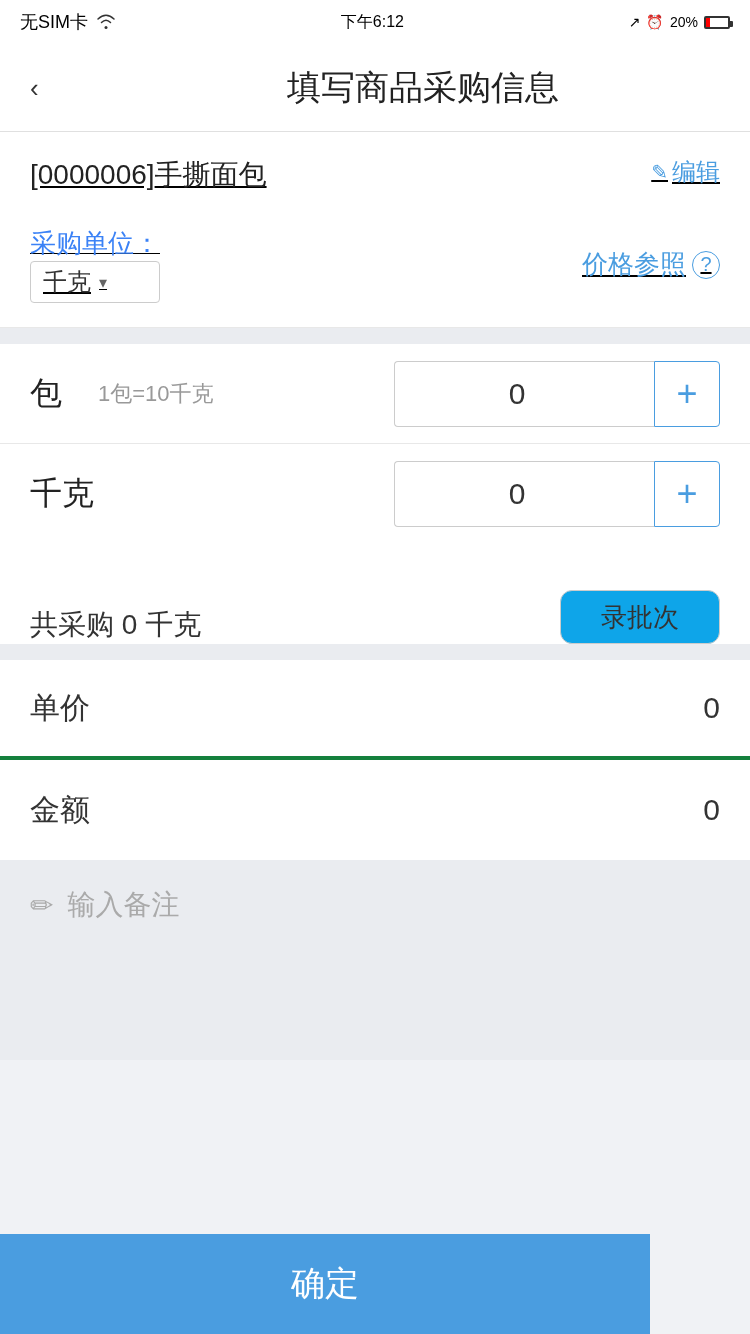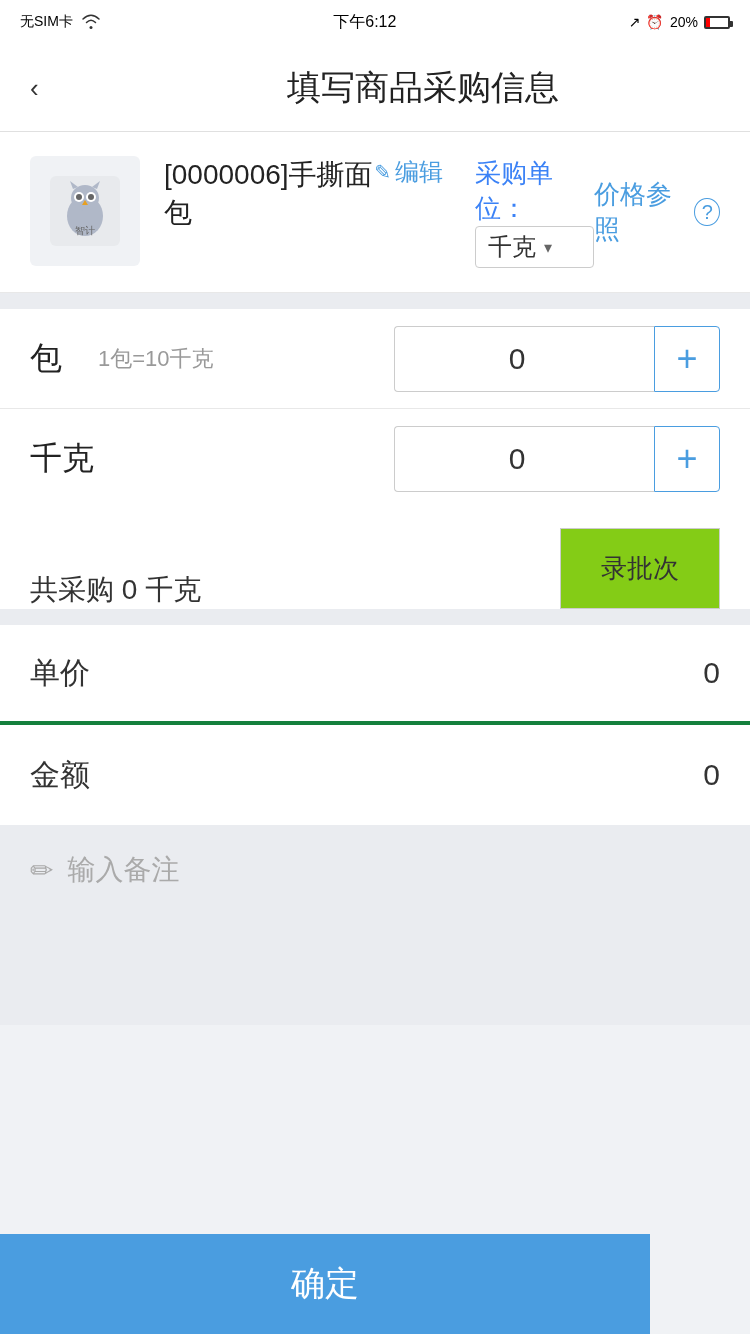--- a/index.html
+++ b/index.html
@@ -18,21 +18,21 @@
       width: 750px;
       height: 44px;
       background: #fff;
       display: flex;
       align-items: center;
       justify-content: space-between;
       padding: 0 20px;
       font-size: 15px;
       font-weight: 500;
     }
-    .status-left { display: flex; align-items: center; gap: 8px; font-size: 14px; }
+    .status-left { display: flex; align-items: center; gap: 8px; font-size: 18px; }
     .status-center { font-size: 16px; font-weight: 500; }
     .status-right { display: flex; align-items: center; gap: 6px; font-size: 14px; }
     .battery-icon {
       width: 26px; height: 13px; border: 2px solid #333; border-radius: 2px; position: relative;
       display: inline-flex; align-items: center;
     }
     .battery-icon::after {
       content: ''; position: absolute; right: -5px; top: 3px; width: 3px; height: 6px;
       background: #333; border-radius: 0 1px 1px 0;
     }
@@ -89,22 +89,23 @@
       overflow: hidden;
     }
     .owl-logo {
       width: 70px;
       height: 70px;
       position: relative;
     }
     .product-info {
       flex: 1;
       display: flex;
-      flex-direction: row;
+      flex-direction: column;
       gap: 32px;
+      text-decoration: underline;
     }
     .product-header {
       display: flex;
       justify-content: space-between;
       align-items: flex-start;
     }
     .product-name {
       font-size: 28px;
       color: #222;
       font-weight: 400;
@@ -220,24 +221,24 @@
       padding: 0 30px;
       height: 100px;
       background: #fff;
     }
     .summary-text {
       font-size: 28px;
       color: #333;
     }
     .record-btn {
       width: 160px;
-      height: 81px;
+      height: 54px;
       border: 1px solid #ccc;
-      border-radius: 0;
-      background: #84cc16;
+      border-radius: 12px;
+      background: #0ea5e9;
       font-size: 26px;
       color: #333;
       display: flex;
       align-items: center;
       justify-content: center;
       cursor: pointer;
     }
 
     
     .price-section {
@@ -332,42 +333,20 @@
 </div>
 
 <div class="nav-bar">
   <span class="nav-back">‹</span>
   <span class="nav-title">填写商品采购信息</span>
 </div>
 
 <div class="main-content">
 
   <div class="product-card">
-    <div class="product-img">
-
-      <svg class="owl-logo" viewBox="0 0 70 70" xmlns="http://www.w3.org/2000/svg">
-        <rect width="70" height="70" rx="6" fill="#e8eaed"></rect>
-
-        <ellipse cx="35" cy="40" rx="18" ry="20" fill="#b0b8c8"></ellipse>
-
-        <ellipse cx="35" cy="22" rx="14" ry="13" fill="#b0b8c8"></ellipse>
-
-        <circle cx="29" cy="21" r="5" fill="#fff"></circle>
-        <circle cx="41" cy="21" r="5" fill="#fff"></circle>
-        <circle cx="29" cy="21" r="3" fill="#666"></circle>
-        <circle cx="41" cy="21" r="3" fill="#666"></circle>
-
-        <polygon points="35,24 32,29 38,29" fill="#e8a020"></polygon>
-
-        <polygon points="23,13 20,5 28,11" fill="#b0b8c8"></polygon>
-        <polygon points="47,13 50,5 42,11" fill="#b0b8c8"></polygon>
-
-        <text x="35" y="58" text-anchor="middle" font-size="10" fill="#666" font-family="sans-serif">智计</text>
-      </svg>
-    </div>
     <div class="product-info">
       <div class="product-header">
         <span class="product-name">
           <span>[0000006]</span><span>手撕面包</span>
         </span>
         <span class="edit-btn">
           <span class="edit-icon">✎</span>
           <span>编辑</span>
         </span>
       </div>

